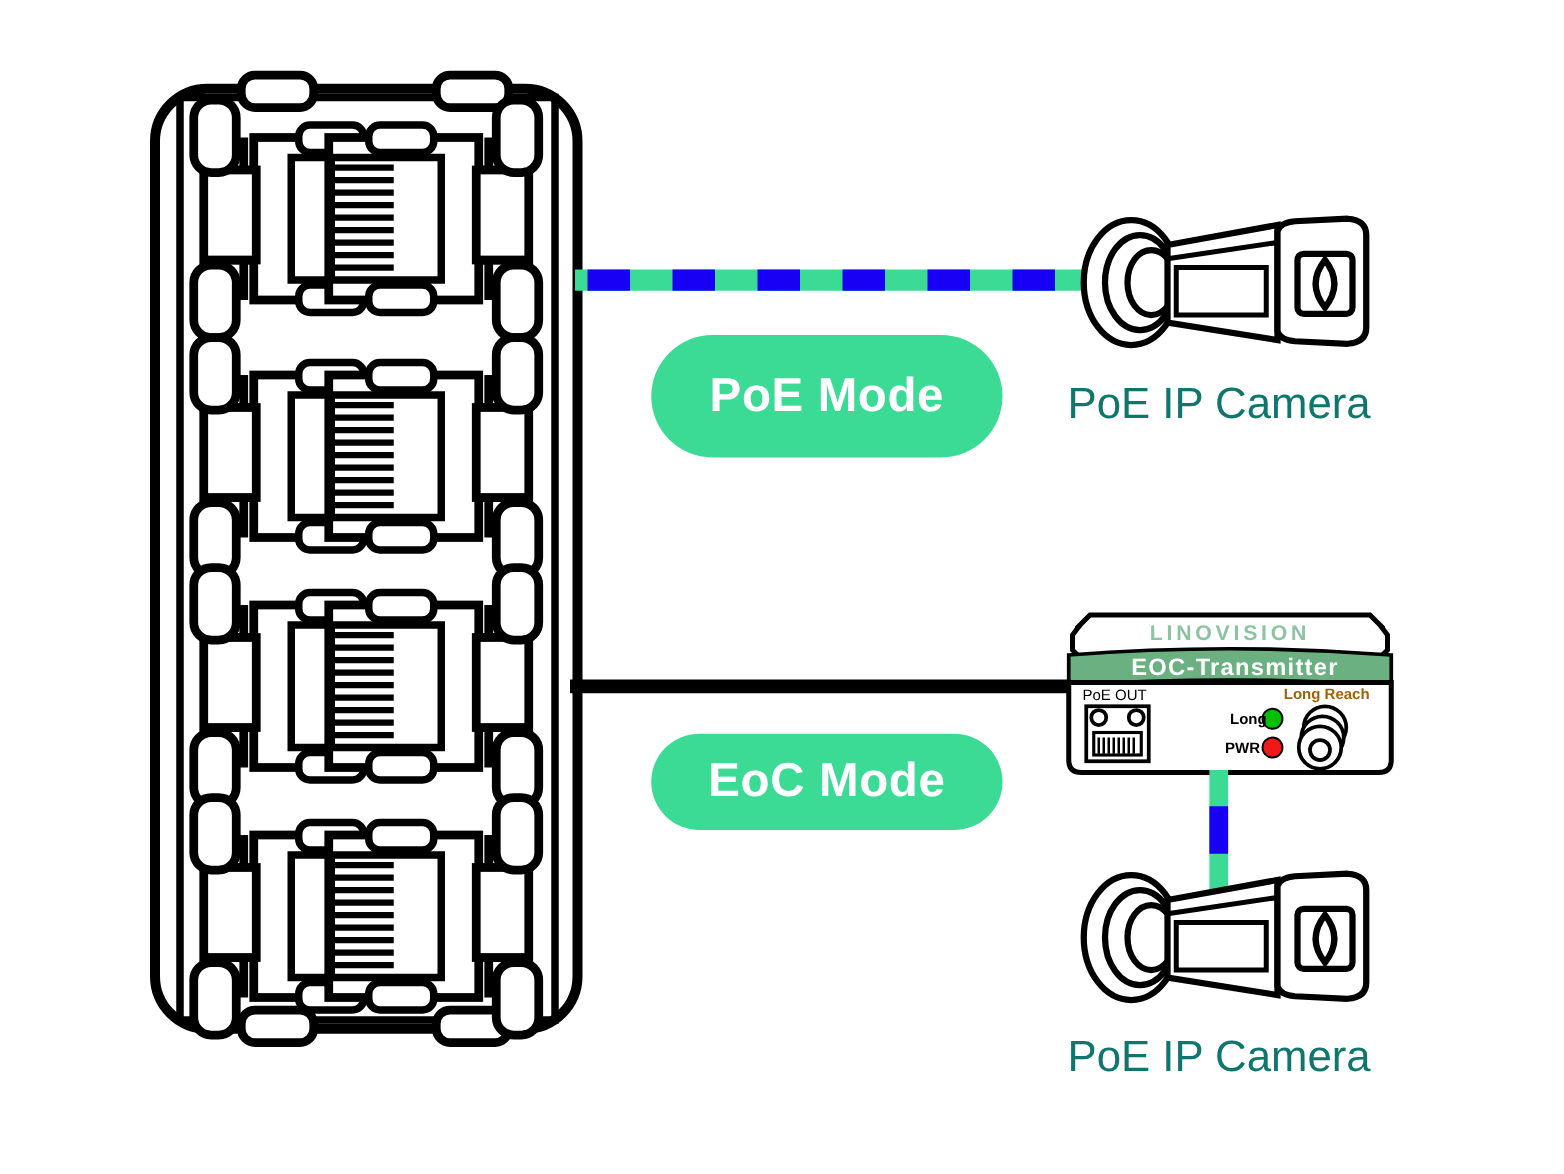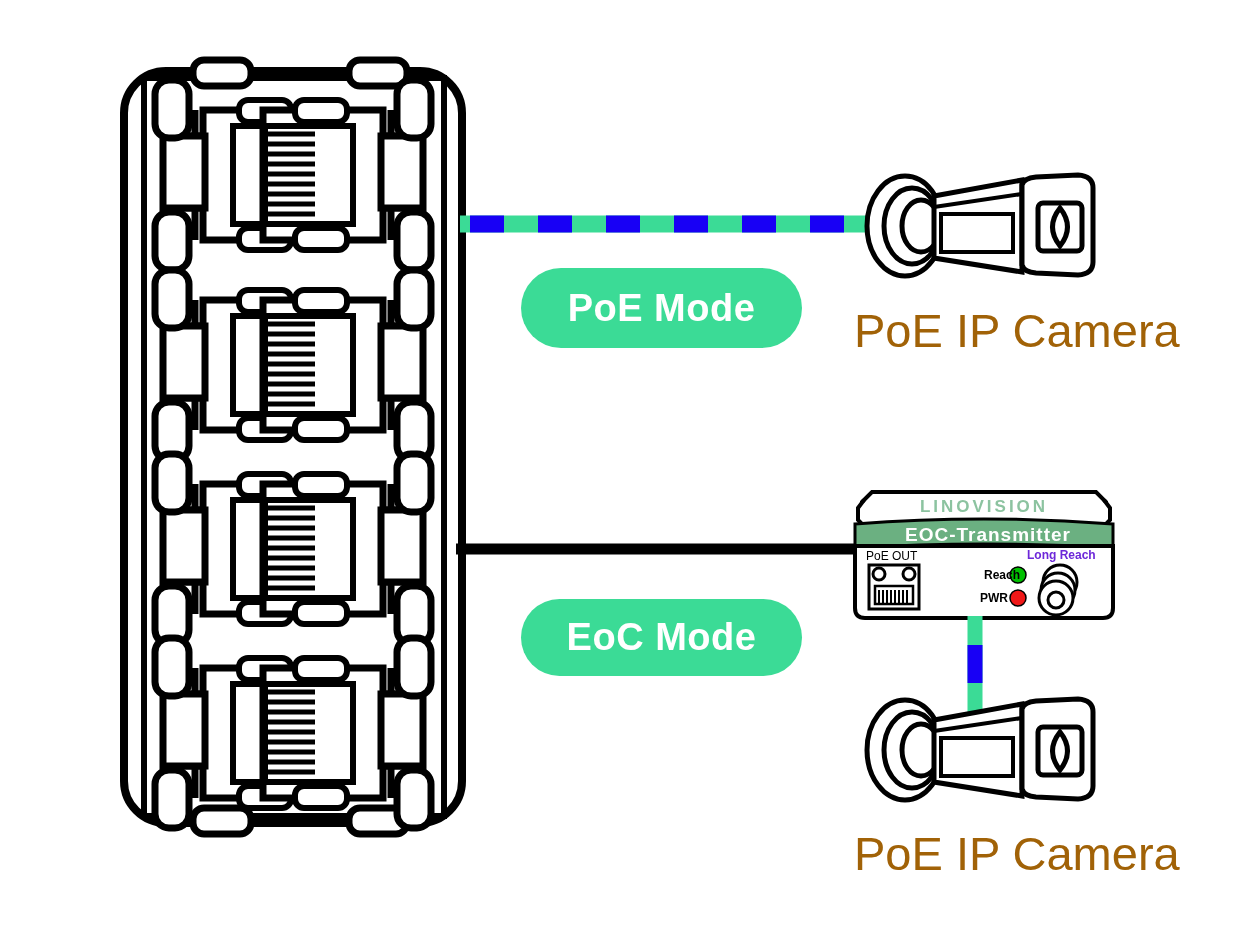--- a/index.html
+++ b/index.html
@@ -29,33 +29,32 @@
     align-items: center;
     justify-content: center;
     border-radius: 999px;
     color: #ffffff;
     font-weight: bold;
     letter-spacing: 0.5px;
     user-select: none;
   }
   #poe-pill {
     left: 521px; top: 268px;
-    width: 281px; height: 80px;
+    width: 281px; height: 98px;
     font-size: 38px;
   }
   #eoc-pill {
     left: 521px; top: 587px;
     width: 281px; height: 77px;
     font-size: 38px;
-    margin-top: 12px;
   }
   .cam-label {
     position: absolute;
-    color: #a16207;
-    font-size: 47px;
+    color: #0f766e;
+    font-size: 35px;
     white-space: nowrap;
     user-select: none;
   }
   #cam-label-top { left: 854px; top: 303px; }
   #cam-label-bottom { left: 854px; top: 826px; }
 </style>
 </head>
 <body>
 
 <div id="stage">
@@ -228,24 +227,24 @@
   </svg>
 
   <div style="position:absolute;left:862px;top:497px;width:244px;text-align:center;
               font-size:17px;letter-spacing:3px;color:#8CC3A0;font-weight:bold;">LINOVISION</div>
 
   <div style="position:absolute;left:862px;top:524px;width:252px;text-align:center;
               font-size:19px;letter-spacing:1px;color:#ffffff;font-weight:bold;">EOC-Transmitter</div>
 
   <div style="position:absolute;left:866px;top:549px;font-size:12px;font-weight:normal;color:#000;">PoE OUT</div>
 
-  <div style="position:absolute;left:1027px;top:548px;font-size:12px;font-weight:bold;color:#6d28d9;">Long Reach</div>
+  <div style="position:absolute;left:1027px;top:548px;font-size:12px;font-weight:bold;color:#a16207;">Long Reach</div>
 
   <div style="position:absolute;left:984px;top:568px;font-size:12px;font-weight:bold;color:#000;
-              text-align:right;width:22px;">Reach</div>
+              text-align:right;width:22px;">Long</div>
 
   <div style="position:absolute;left:980px;top:591px;font-size:12px;font-weight:bold;color:#000;
               text-align:center;width:26px;">PWR</div>
 
   <div class="pill" id="poe-pill" style="background:#3BDB96;">
     <span>PoE Mode</span>
   </div>
 
   <div class="pill" id="eoc-pill" style="background:#3BDB96;">
     <span>EoC Mode</span>

